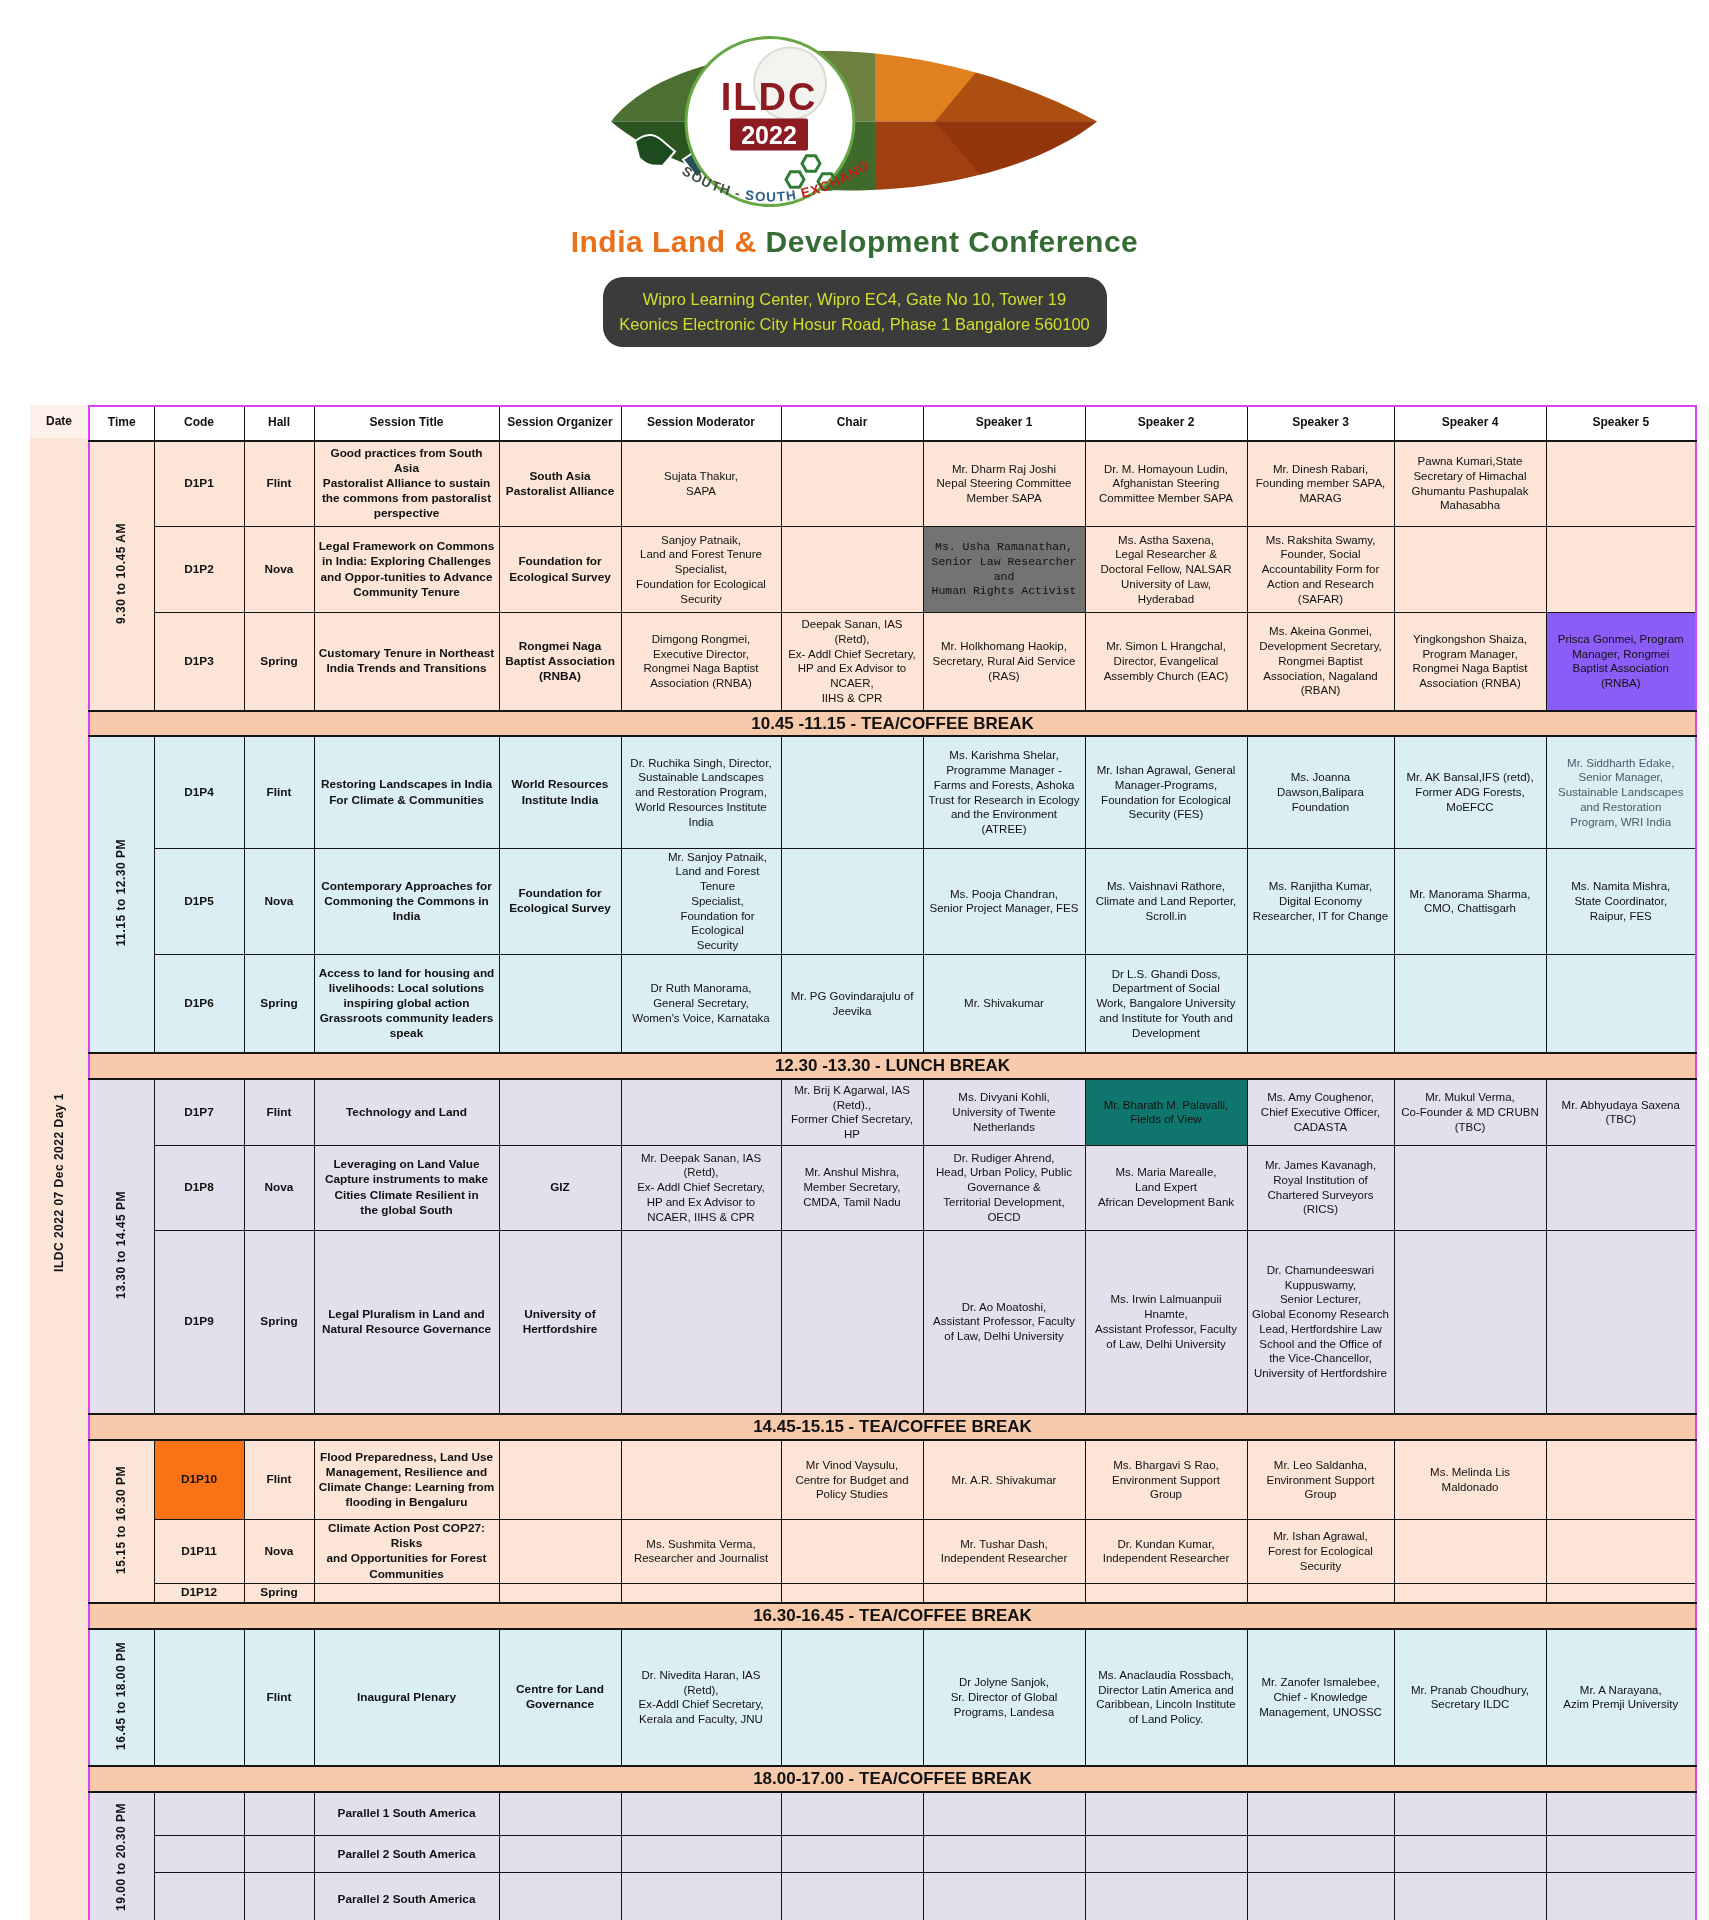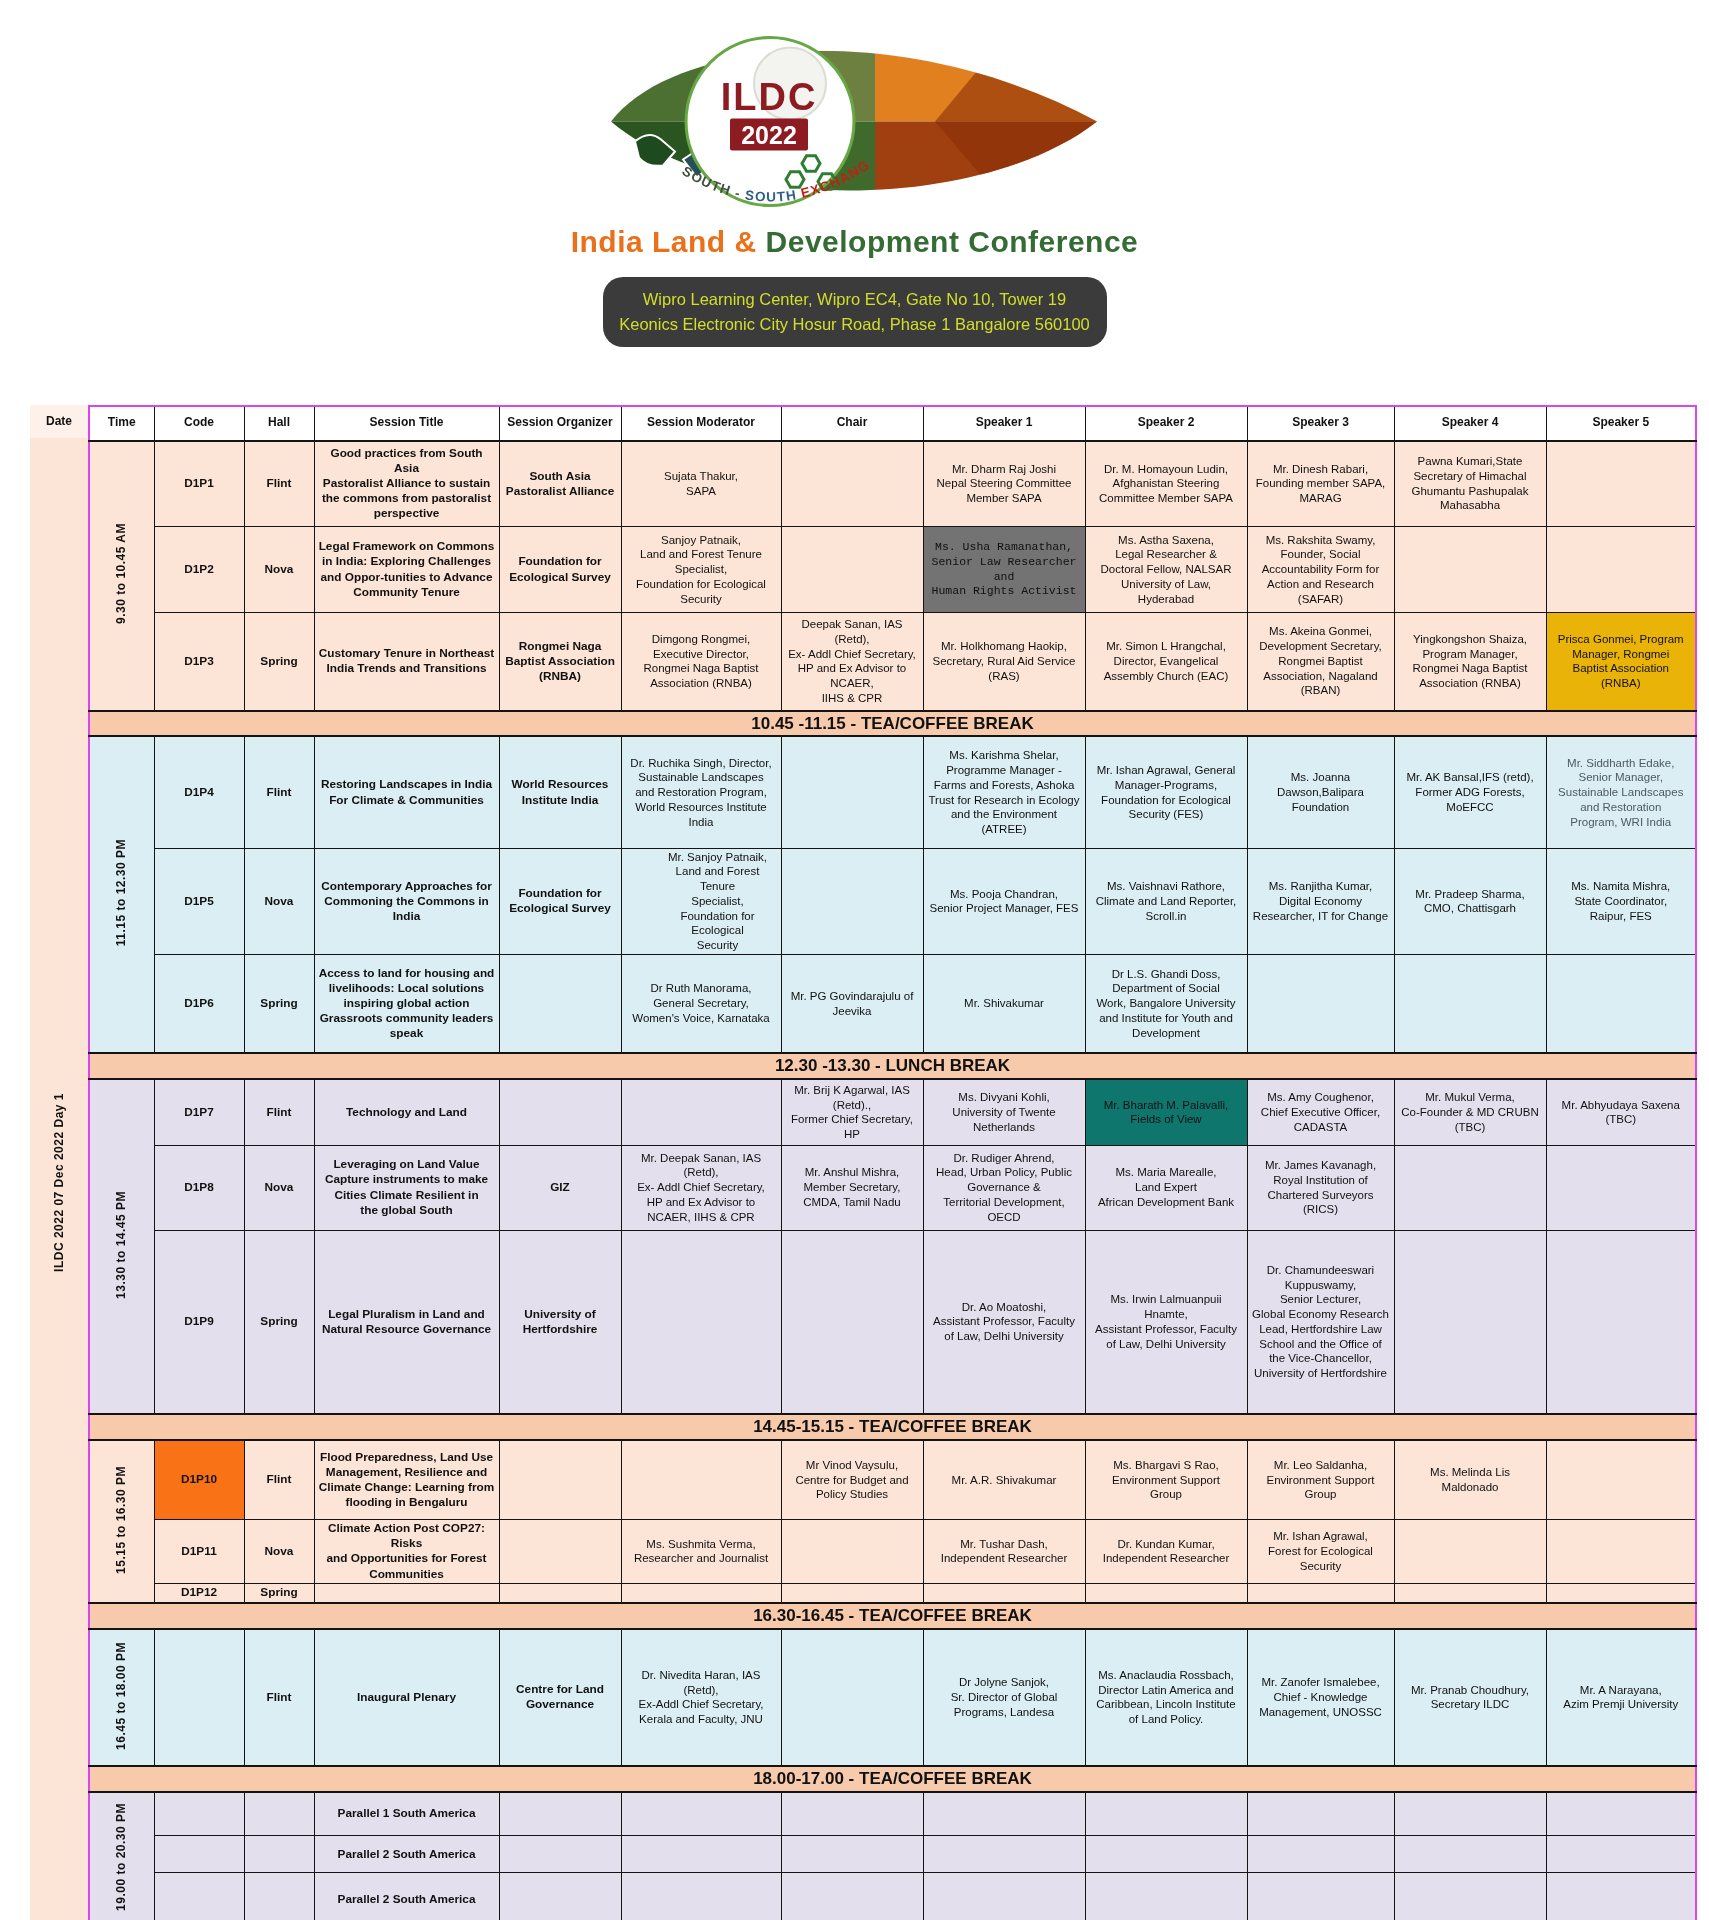--- a/index.html
+++ b/index.html
@@ -204,21 +204,21 @@
 Assembly Church (EAC)</td>
           <td style="background: rgb(252, 228, 214);">Ms. Akeina Gonmei,
 Development Secretary,
 Rongmei Baptist
 Association, Nagaland
 (RBAN)</td>
           <td style="background: rgb(252, 228, 214);">Yingkongshon Shaiza,
 Program Manager,
 Rongmei Naga Baptist
 Association (RNBA)</td>
-          <td style="background: #eab308;">Prisca Gonmei, Program
+          <td style="background: #8b5cf6;">Prisca Gonmei, Program
 Manager, Rongmei
 Baptist Association
 (RNBA)</td>
         </tr>
         <tr style="height: 20px;">
           <td class="break" colspan="12" style="background: rgb(247, 202, 172);">10.45 -11.15 - TEA/COFFEE BREAK</td>
         </tr>
         <tr class="sec-start" style="height: 112px;">
           <td rowspan="3" class="time-cell" style="background: rgb(218, 238, 243);"><span class="vtext">11.15 to 12.30 PM</span></td>
           <td class="bold" style="background: rgb(218, 238, 243);">D1P4</td>
@@ -270,21 +270,21 @@
 Security</td>
           <td style="background: rgb(218, 238, 243);"></td>
           <td style="background: rgb(218, 238, 243);">Ms. Pooja Chandran,
 Senior Project Manager, FES</td>
           <td style="background: rgb(218, 238, 243);">Ms. Vaishnavi Rathore,
 Climate and Land Reporter,
 Scroll.in</td>
           <td style="background: rgb(218, 238, 243);">Ms. Ranjitha Kumar,
 Digital Economy
 Researcher, IT for Change</td>
-          <td style="background: rgb(218, 238, 243);">Mr. Pradeep Sharma,
+          <td style="background: rgb(218, 238, 243);">Mr. Manorama Sharma,
 CMO, Chattisgarh</td>
           <td style="background: rgb(218, 238, 243);">Ms. Namita Mishra,
 State Coordinator,
 Raipur, FES</td>
         </tr>
         <tr style="height: 99px;">
           <td class="bold" style="background: rgb(218, 238, 243);">D1P6</td>
           <td class="bold" style="background: rgb(218, 238, 243);">Spring</td>
           <td class="bold" style="background: rgb(218, 238, 243);">Access to land for housing and
 livelihoods: Local solutions

